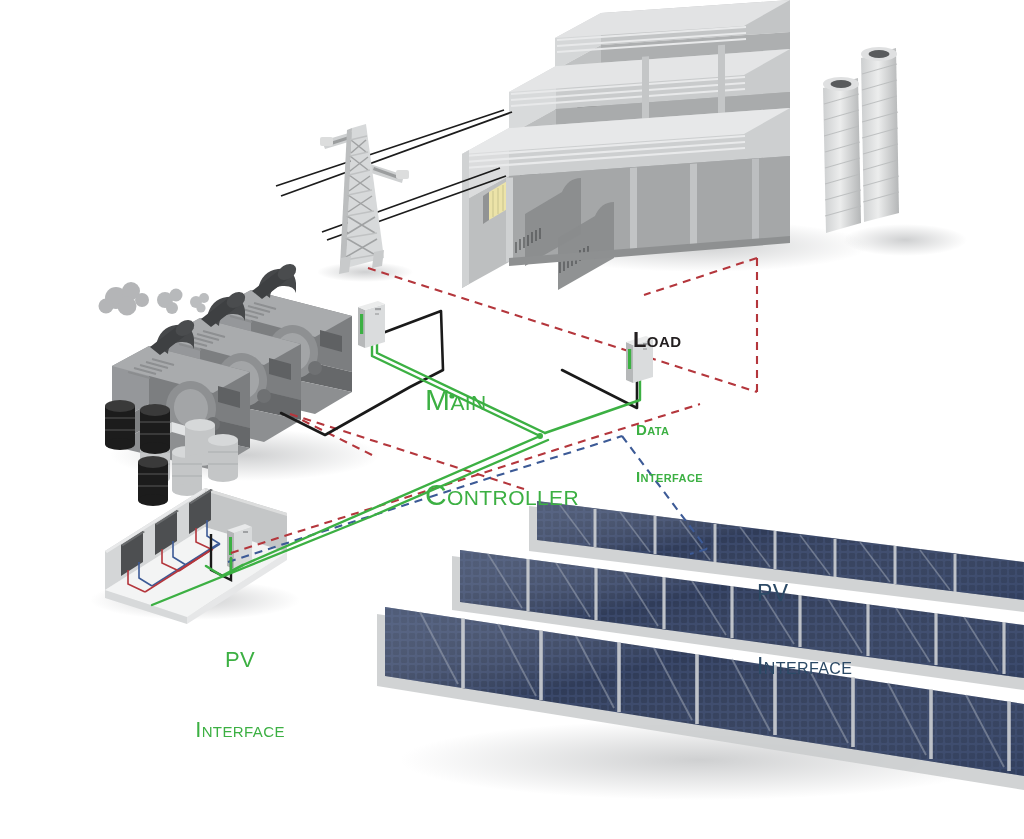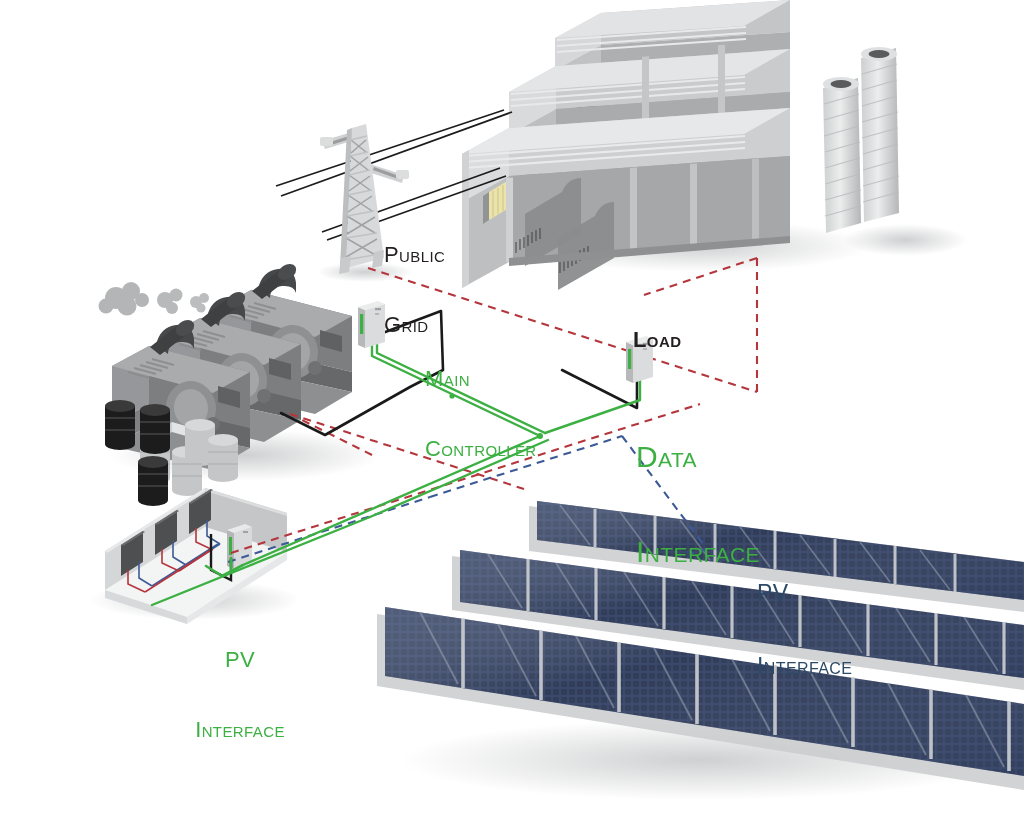--- a/index.html
+++ b/index.html
@@ -601,36 +601,32 @@
     <path d="M633 345 L653 339 L653 377 L633 383 Z" fill="#dadcdd"></path>
     <path d="M633 345 L633 383 L626 380 L626 342 Z" fill="#b6b8b9"></path>
     <path d="M626 342 L633 345 L653 339 L646 336 Z" fill="#ebecec"></path>
     <rect x="628" y="349" width="3.2" height="20" fill="#3cb043"></rect>
     <rect x="643" y="343" width="6" height="2.2" fill="#9fa1a3"></rect>
     <rect x="643" y="348" width="4" height="2" fill="#b4b6b7"></rect>
   </g>
 
 </svg>
 
-<div class="lbl sc dark" style="left:384px;top:196px;font-size:22px;">
-  <span>Public</span>
-  <span>Grid</span>
-</div>
 
 <div class="lbl sc dark" style="left:633px;top:281px;font-size:22px;font-weight:bold;">
   <span>Load</span>
 </div>
 
 
-<div class="lbl sc green" style="left:425px;top:320px;font-size:22px;">
+<div class="lbl sc green" style="left:425px;top:320px;font-size:30px;">
   <span>Main</span>
   <span>Controller</span>
 </div>
 
-<div class="lbl sc green" style="left:636px;top:377px;font-size:30px;">
+<div class="lbl sc green" style="left:636px;top:390px;font-size:15px;font-weight:bold;">
   <span>Data</span>
   <span>Interface</span>
 </div>
 
 <div class="lbl sc green" style="left:190px;top:601px;font-size:22px;text-align:center;width:100px;">
   <span>PV</span>
   <span>Interface</span>
 </div>
 
 <div class="lbl sc navy" style="left:757px;top:532px;font-size:23px;">

